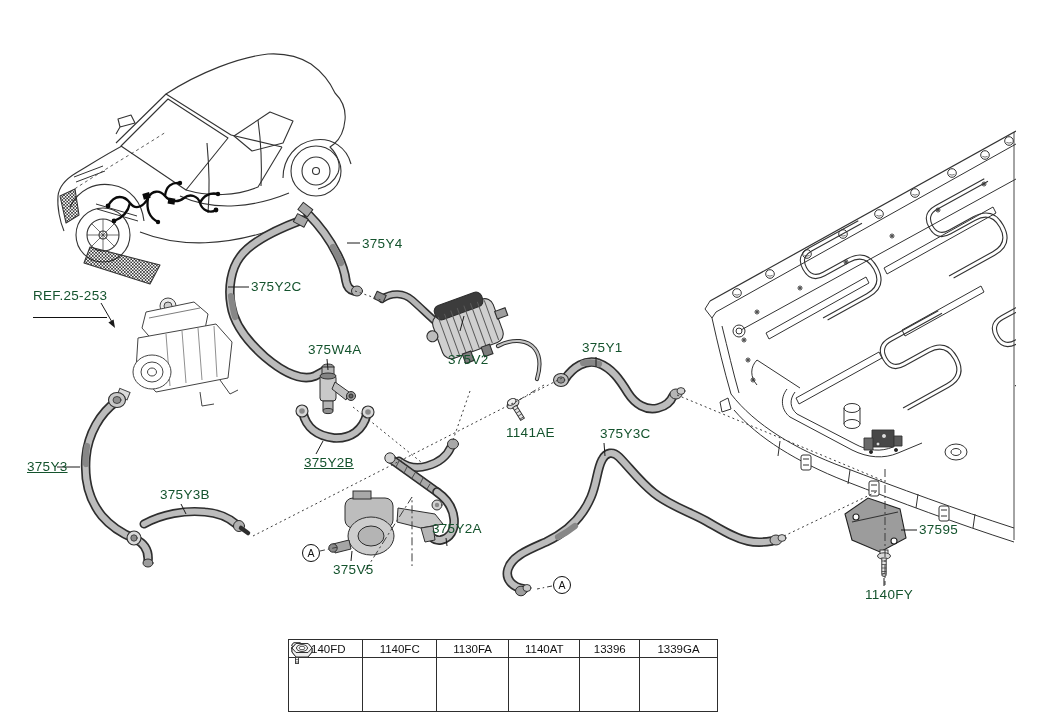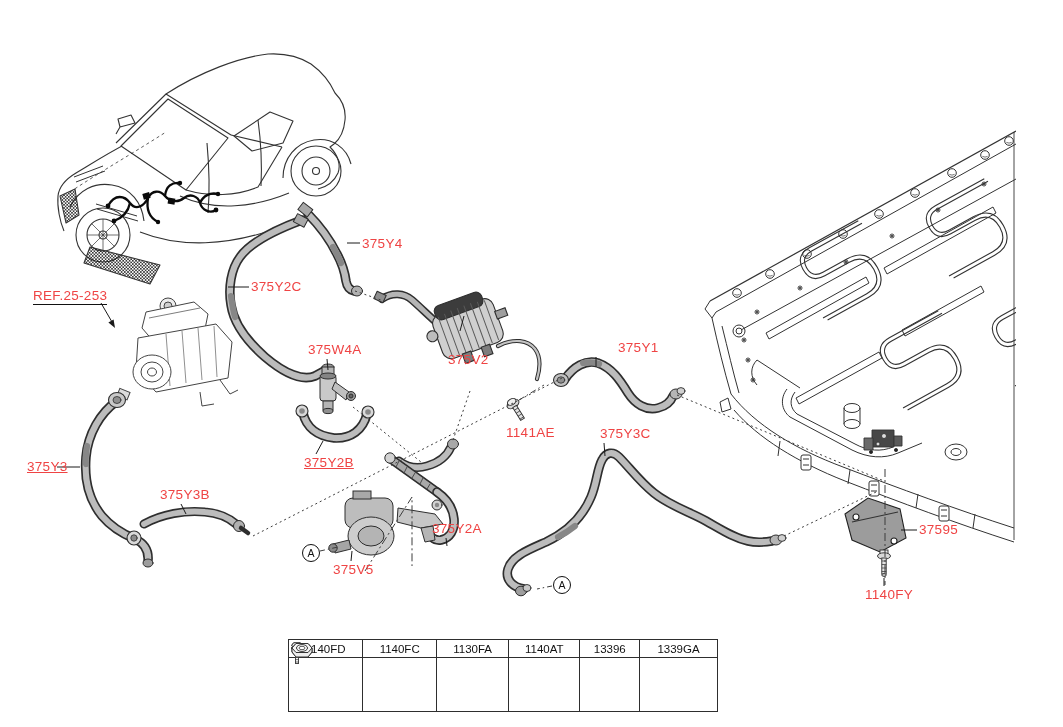--- a/index.html
+++ b/index.html
@@ -1,20 +1,20 @@
 <!DOCTYPE html>
 <html><head>
 <meta charset="utf-8">
 <style>
   html,body{margin:0;padding:0;background:#fff;}
   #stage{position:relative;width:1063px;height:727px;background:#fff;overflow:hidden;
          font-family:"Liberation Sans",sans-serif;}
   svg{position:absolute;left:0;top:0;}
-  .lbl{position:absolute;font-size:13.5px;color:#ef4444;letter-spacing:.3px;white-space:nowrap;cursor:default;}
-  .ref{border-bottom:1.3px solid #111;padding-bottom:1px;}
+  .lbl{position:absolute;font-size:13.5px;color:#14532d;letter-spacing:.3px;white-space:nowrap;cursor:default;}
+  .ref{border-bottom:1.3px solid #111;padding-bottom:14px;}
   .marker{position:absolute;width:16px;height:16px;border:1.3px solid #111;border-radius:50%;
           background:#fff;font-size:10.5px;color:#111;display:flex;align-items:center;justify-content:center;}
   table.fasteners{position:absolute;left:288px;top:639px;width:430px;height:73px;
           border-collapse:collapse;background:#fff;}
   table.fasteners th,table.fasteners td{border:1.4px solid #2e2e2e;text-align:center;padding:0;}
   table.fasteners th{font-size:11.5px;font-weight:normal;color:#111;height:17px;}
   table.fasteners td{height:52px;vertical-align:middle;}
 </style>
 </head>
 <body>
@@ -358,21 +358,21 @@
     <path d="M917,530 L901,530"></path>
     <path d="M884,586 L884,578"></path>
   </g>
 </svg>
 
 <div class="lbl ref" style="left:33px;top:288px;">REF.25-253</div>
 <div class="lbl" style="left:362px;top:236px;">375Y4</div>
 <div class="lbl" style="left:251px;top:279px;">375Y2C</div>
 <div class="lbl" style="left:448px;top:312px;margin-top:40px;">375V2</div>
 <div class="lbl" style="left:308px;top:342px;">375W4A</div>
-<div class="lbl" style="left:582px;top:340px;margin-left:36px;">375Y1</div>
+<div class="lbl" style="left:582px;top:340px;">375Y1</div>
 <div class="lbl" style="left:506px;top:425px;">1141AE</div>
 <div class="lbl" style="left:600px;top:426px;">375Y3C</div>
 <div class="lbl" style="left:304px;top:455px;text-decoration:underline;">375Y2B</div>
 <div class="lbl" style="left:27px;top:459px;text-decoration:underline;">375Y3</div>
 <div class="lbl" style="left:160px;top:487px;">375Y3B</div>
 <div class="lbl" style="left:432px;top:521px;">375Y2A</div>
 <div class="lbl" style="left:333px;top:562px;">375V5</div>
 <div class="lbl" style="left:919px;top:522px;">37595</div>
 <div class="lbl" style="left:865px;top:587px;">1140FY</div>
 

